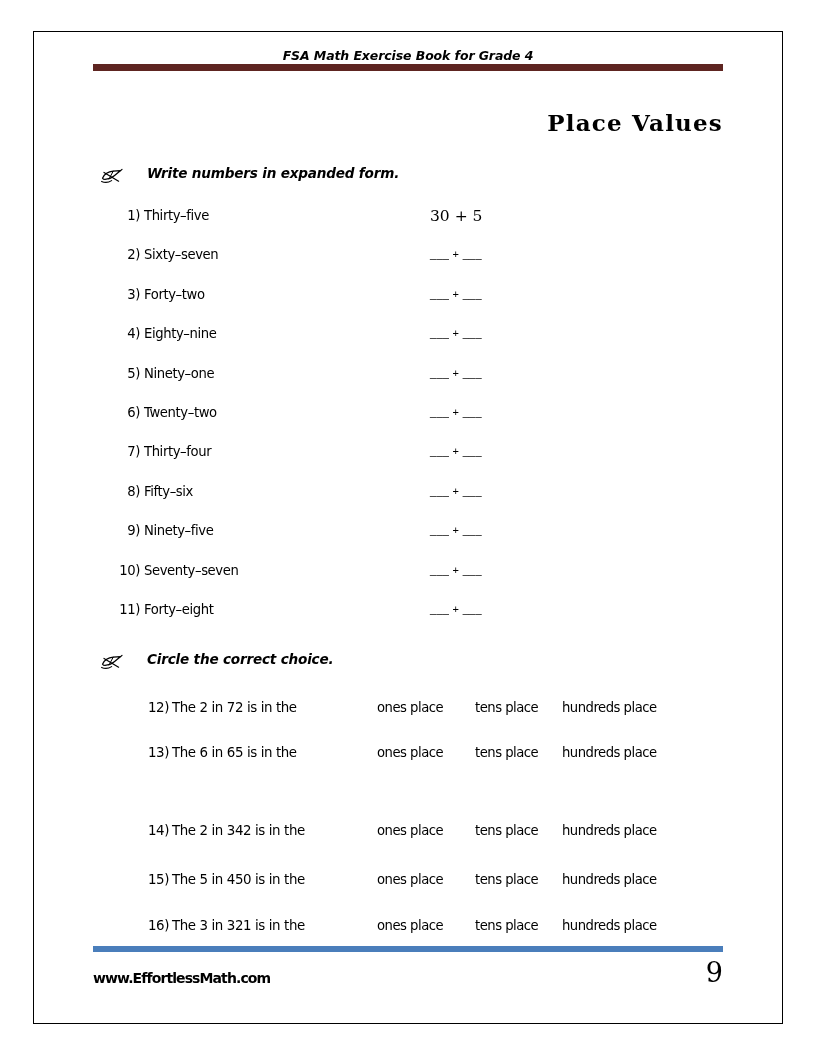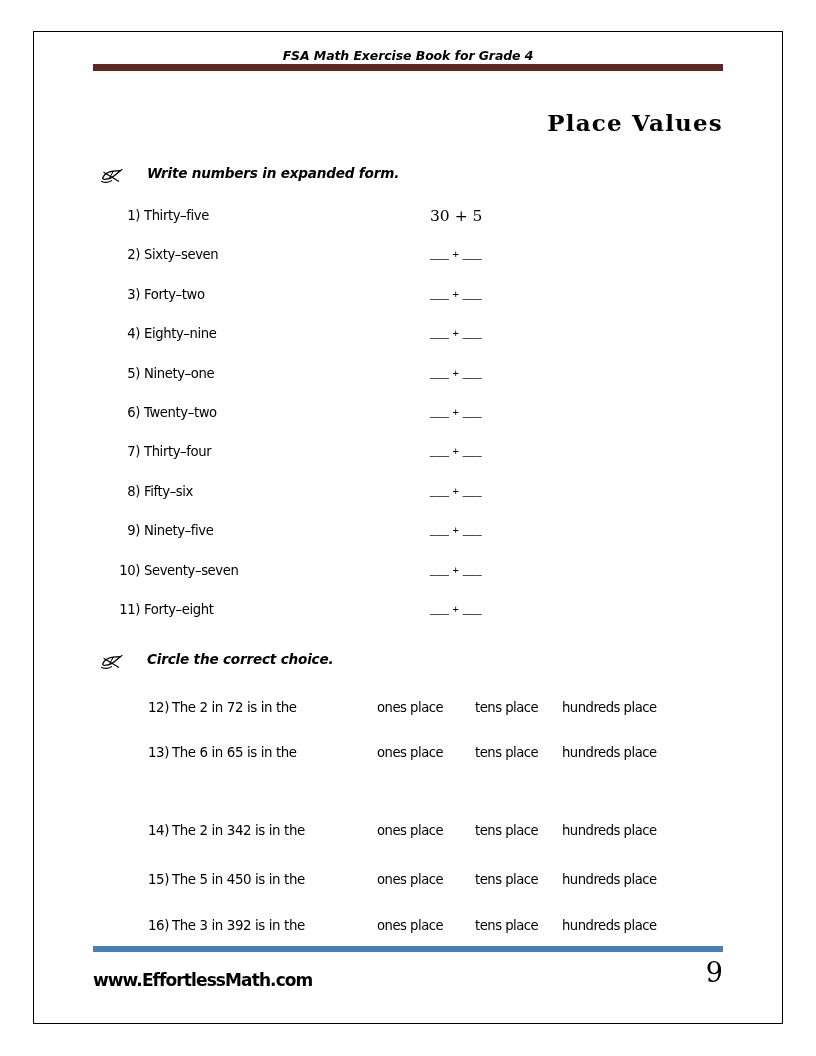--- a/index.html
+++ b/index.html
@@ -183,21 +183,21 @@
     left: 93px;
     top: 946px;
     width: 630px;
     height: 6px;
   }
   .footer-url {
     position: absolute;
     left: 93px;
     top: 970px;
     font-family: "DejaVu Sans", sans-serif;
-    font-size: 17px;
+    font-size: 14px;
     font-weight: bold;
     letter-spacing: -0.9px;
   }
   .footer-page {
     position: absolute;
     left: 600px;
     top: 957px;
     width: 123px;
     text-align: right;
     font-family: "DejaVu Serif", serif;
@@ -323,21 +323,21 @@
   </div>
   <div class="mc-row">
     <span class="mc-num">15)</span>
     <span class="mc-stem">The 5 in 450 is in the</span>
     <span class="mc-choice c0">ones place</span>
     <span class="mc-choice c1">tens place</span>
     <span class="mc-choice c2">hundreds place</span>
   </div>
   <div class="mc-row">
     <span class="mc-num">16)</span>
-    <span class="mc-stem">The 3 in 392 is in the</span>
+    <span class="mc-stem">The 3 in 321 is in the</span>
     <span class="mc-choice c0">ones place</span>
     <span class="mc-choice c1">tens place</span>
     <span class="mc-choice c2">hundreds place</span>
   </div>
 </div>
 
 <div class="footer-rule" style="background: rgb(74, 126, 187);"></div>
 <div class="footer-url">www.EffortlessMath.com</div>
 <div class="footer-page">9</div>
 

